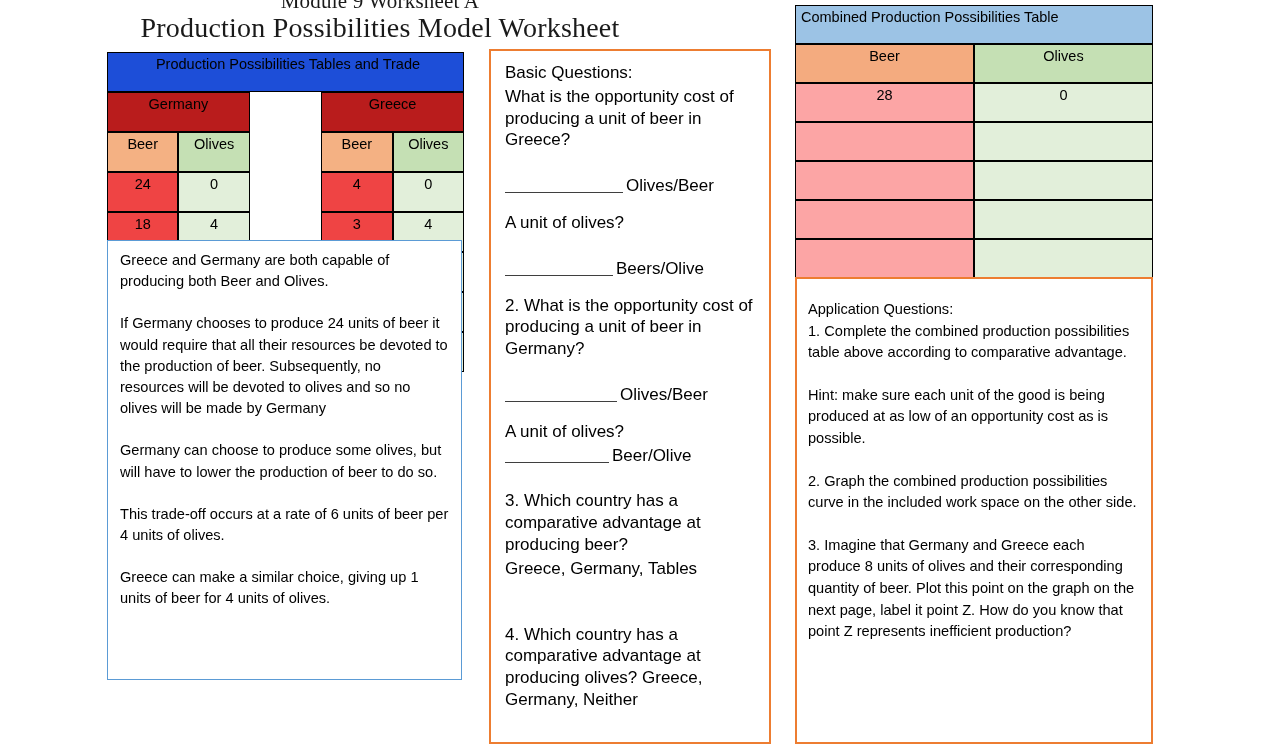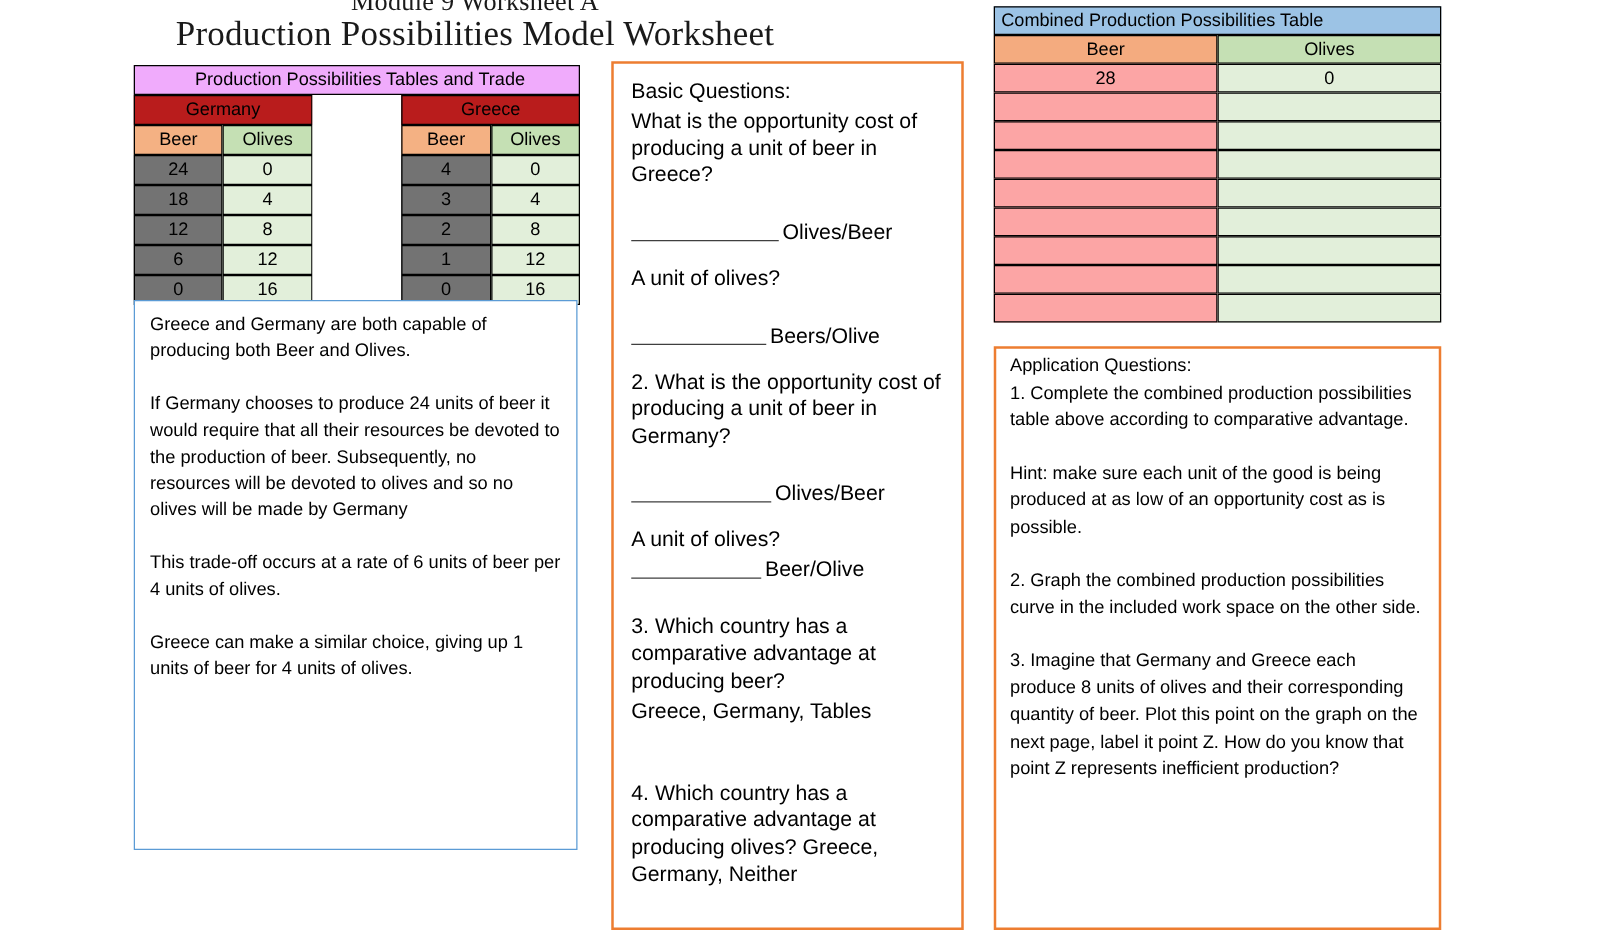--- a/index.html
+++ b/index.html
@@ -42,38 +42,38 @@
     border-collapse: separate;
     border-spacing: 0;
     table-layout: fixed;
     background: #ffffff;
   }
   .ppf-table td {
     border: 1.6px solid #000000;
     text-align: center;
     font-size: 14.5px;
     line-height: 1.05;
-    padding: 2px 0 0 0;
+    padding: 2px 0 16px 0;
     font-family: "Liberation Sans", sans-serif;
   }
 
   
   #left-table-wrap {
     position: absolute;
     left: 107px;
     top: 52px;
     width: 357px;
   }
   #left-table { width: 357px; }
   #left-table td { height: 20px; }
-  .c-title      { background: #f0abfc; text-align: right; padding-left: 5px !important; font-size: 15px; }
+  .c-title      { background: #1d4ed8; text-align: right; padding-left: 5px !important; font-size: 15px; }
   .c-country    { background: #b91c1c; font-size: 15px; }
   .c-beer-head  { background: #f4b183; }
   .c-olive-head { background: #c5e0b4; }
-  .c-beer-cell  { background: #737373; }
+  .c-beer-cell  { background: #ef4444; }
   .c-olive-cell { background: #e2efda; }
   .gap-col {
     width: 5px;
     border: none !important;
     background: #ffffff;
     padding: 0 !important;
   }
 
   
   #blue-box {
@@ -147,21 +147,21 @@
   
   #app-box {
     position: absolute;
     left: 795px;
     top: 277px;
     width: 358px;
     height: 467px;
     border: 2px solid #ed7d31;
     background: #ffffff;
     box-sizing: border-box;
-    padding: 4px 10px 0 11px;
+    padding: 20px 10px 0 11px;
   }
   #app-box p {
     margin: 0;
     font-size: 14.6px;
     line-height: 21.6px;
   }
   #app-box p.spacer-after { margin-bottom: 21px; }
 </style>
 </head>
 <body>
@@ -224,20 +224,21 @@
       <td class="c-beer-cell">0</td>
       <td class="c-olive-cell">16</td>
     </tr>
   </tbody>
     </table>
 </div>
 
 <div id="blue-box">
   <p class="spacer-after">Greece and Germany are both capable of producing both Beer and Olives.</p>
   <p class="spacer-after"> If Germany chooses to produce 24 units of beer it would require that all their resources be devoted to the production of beer. Subsequently, no resources will be devoted to olives and so no olives will be made by Germany</p>
+  <p class="spacer-after">Germany can choose to produce some olives, but will have to lower the production of beer to do so.</p>
   <p class="spacer-after">This trade-off occurs at a rate of 6 units of beer per 4 units of olives.</p>
   <p>Greece can make a similar choice, giving up 1 units of beer for 4 units of olives.</p>
 </div>
 
 <div id="basic-box">
   <p>Basic Questions:</p>
   <p>What is the opportunity cost of producing a unit of beer in Greece?</p>
   <div class="q-gap-lg"></div>
   <p><span class="blank-line bl-w1"></span><span>Olives/Beer</span></p>
   <div class="q-gap-sm"></div>

